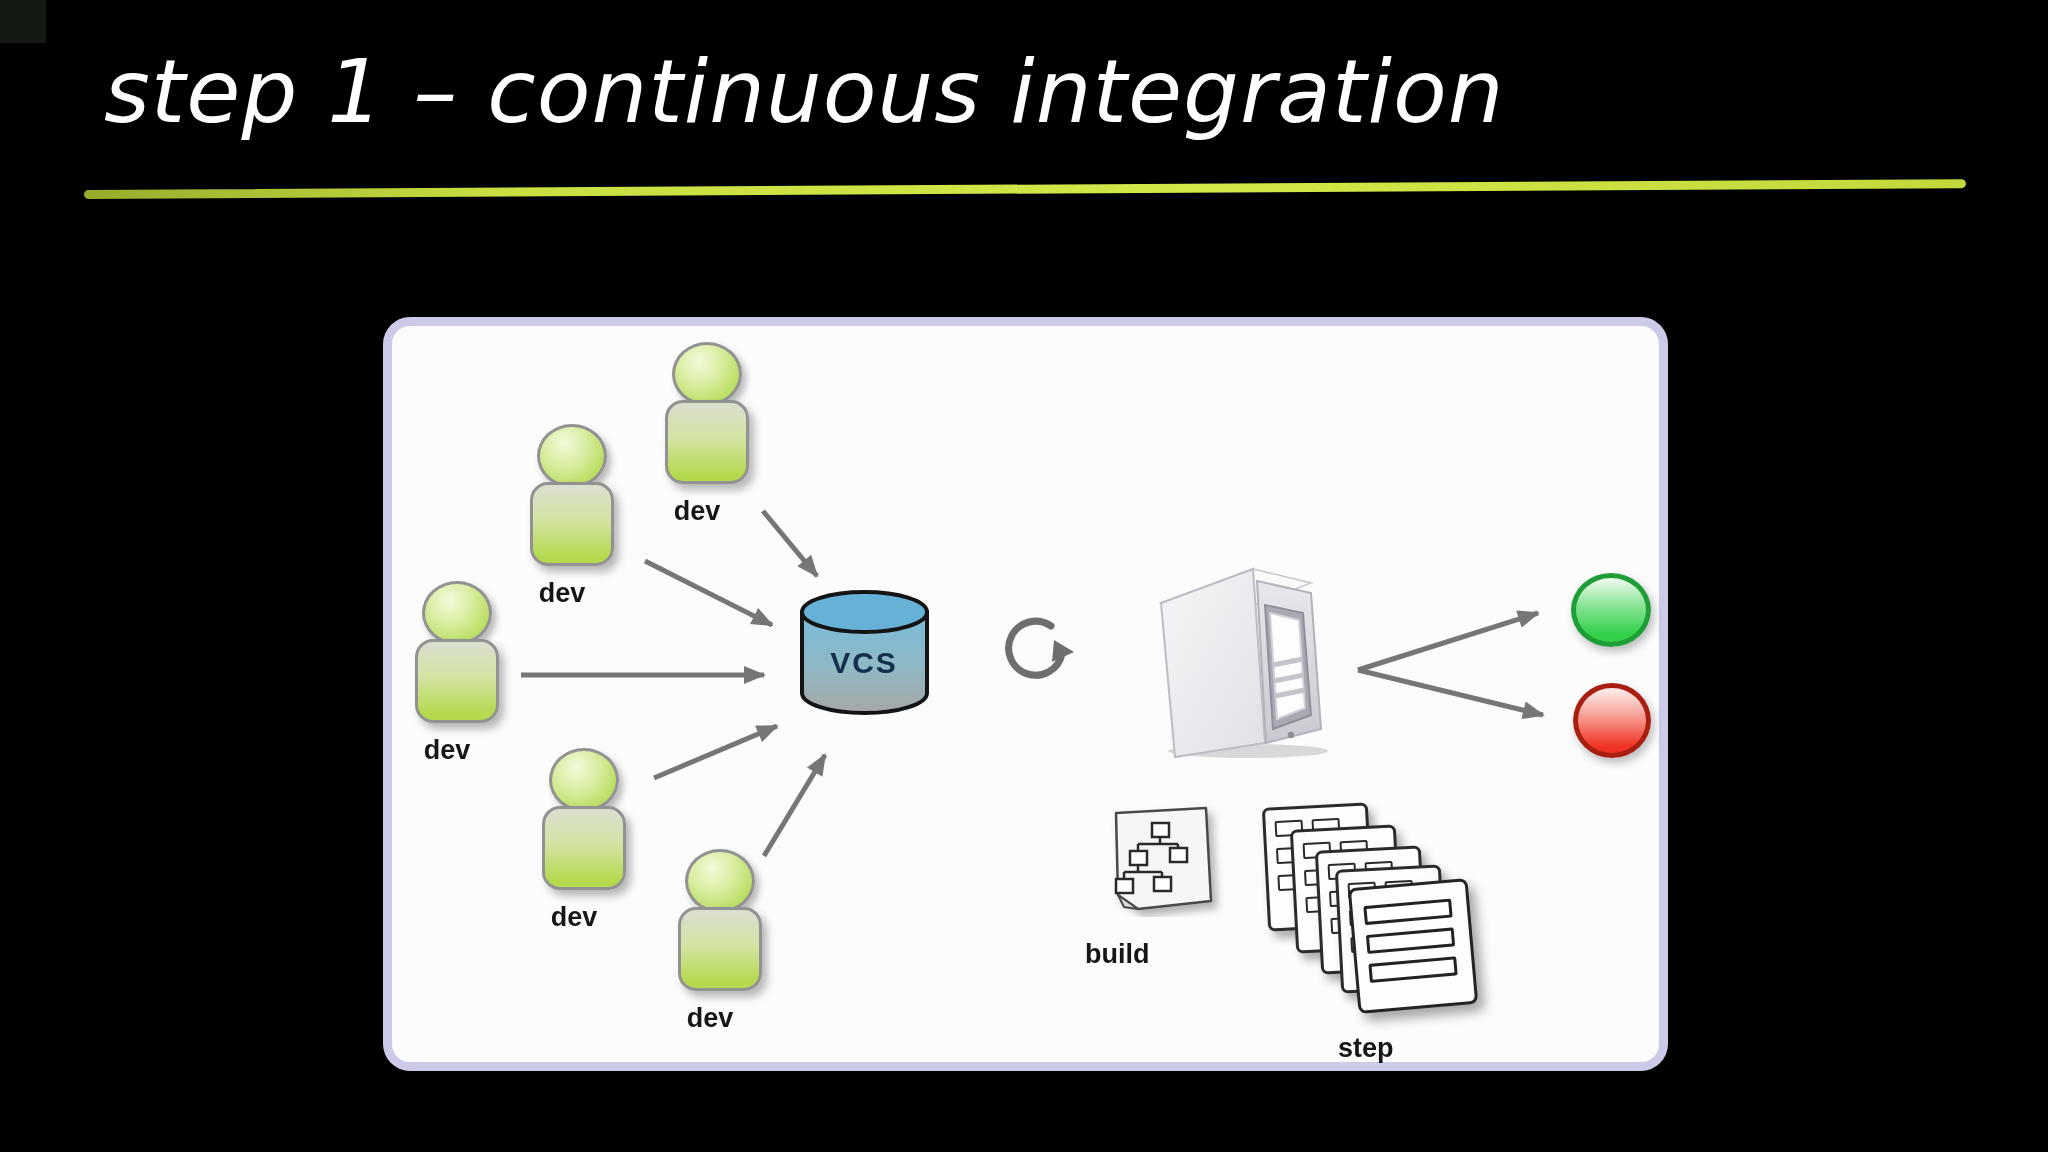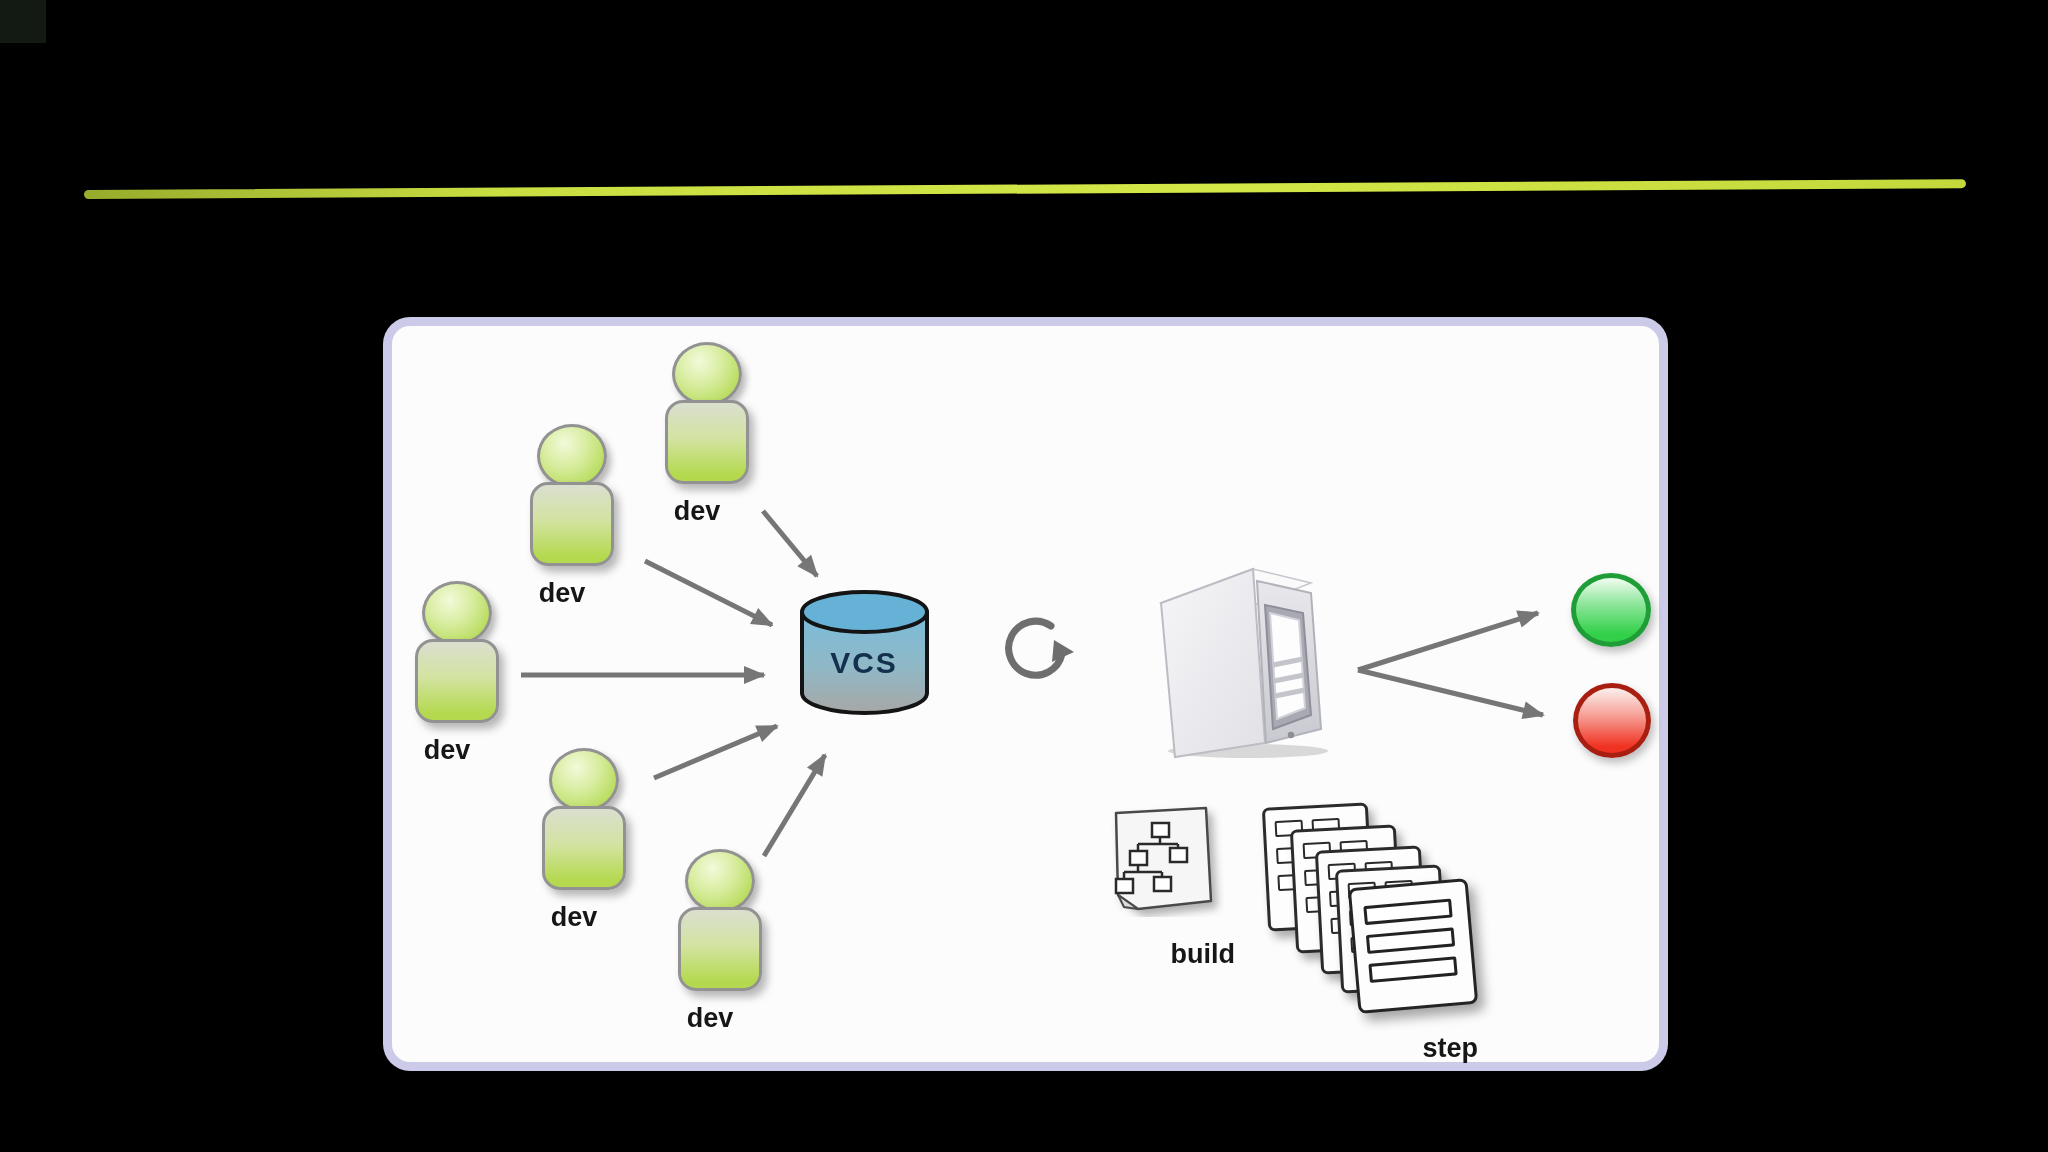--- a/index.html
+++ b/index.html
@@ -30,38 +30,39 @@
   .dev-label{margin-top:12px;transform:translateX(-10px);font-size:27px;font-weight:bold;color:#161616;}
   
   .status{position:absolute;border-radius:50%;}
   .status.pass{left:1179px;top:247px;width:70px;height:64px;border:5px solid #1f9e38;
         background:linear-gradient(180deg,#e9fbe9 4%,#8fe69c 40%,#31d048 88%);
         box-shadow:3px 5px 8px rgba(0,0,0,.25);}
   .status.fail{left:1181px;top:357px;width:68px;height:65px;border:5px solid #a81f12;
         background:linear-gradient(180deg,#fbe9e6 4%,#f6a197 42%,#f03222 90%);
         box-shadow:3px 5px 8px rgba(0,0,0,.25);}
   
-  .icon-label{position:absolute;font-size:27px;font-weight:bold;color:#161616;text-align:right;}
+  .icon-label{position:absolute;font-size:27px;font-weight:bold;color:#161616;text-align:left;}
   
   .tstack{position:absolute;left:873px;top:479px;width:240px;height:235px;}
   .tp{position:absolute;width:100px;height:118px;background:#fdfdfd;border:3px solid #2b2b2b;
       border-radius:7px;box-shadow:5px 7px 10px rgba(0,0,0,.32);transform:rotate(-3deg);}
   .tp .bars{position:absolute;left:9px;top:11px;display:grid;grid-template-columns:28px 28px;gap:11px 9px;}
   .tp .bars i{display:block;height:12px;border:2px solid #2a2a2a;border-radius:2px;background:#fff;}
   .tf{position:absolute;width:114px;height:120px;background:#fdfdfd;border:3px solid #242424;
       border-radius:8px;box-shadow:6px 8px 12px rgba(0,0,0,.35);transform:rotate(-5deg);}
   .tf .bars{position:absolute;left:11px;top:16px;}
   .tf .bars i{display:block;width:82px;height:13px;border:3px solid #222;border-radius:2px;background:#fff;margin-bottom:10px;}
 </style>
 </head>
 <body>
 
 <div id="slide">
   <div class="corner-square"></div>
 
+  <div class="title">step 1 – continuous integration</div>
   <div class="underline"></div>
 
   <div class="panel">
 
     <svg class="overlay" viewBox="0 0 1267 736">
       <defs>
         <marker id="ah" markerUnits="userSpaceOnUse" markerWidth="26" markerHeight="22" refX="21" refY="10" orient="auto">
           <path d="M1,1 L23,10 L1,19 Z" fill="#767676"></path>
         </marker>
       </defs>

